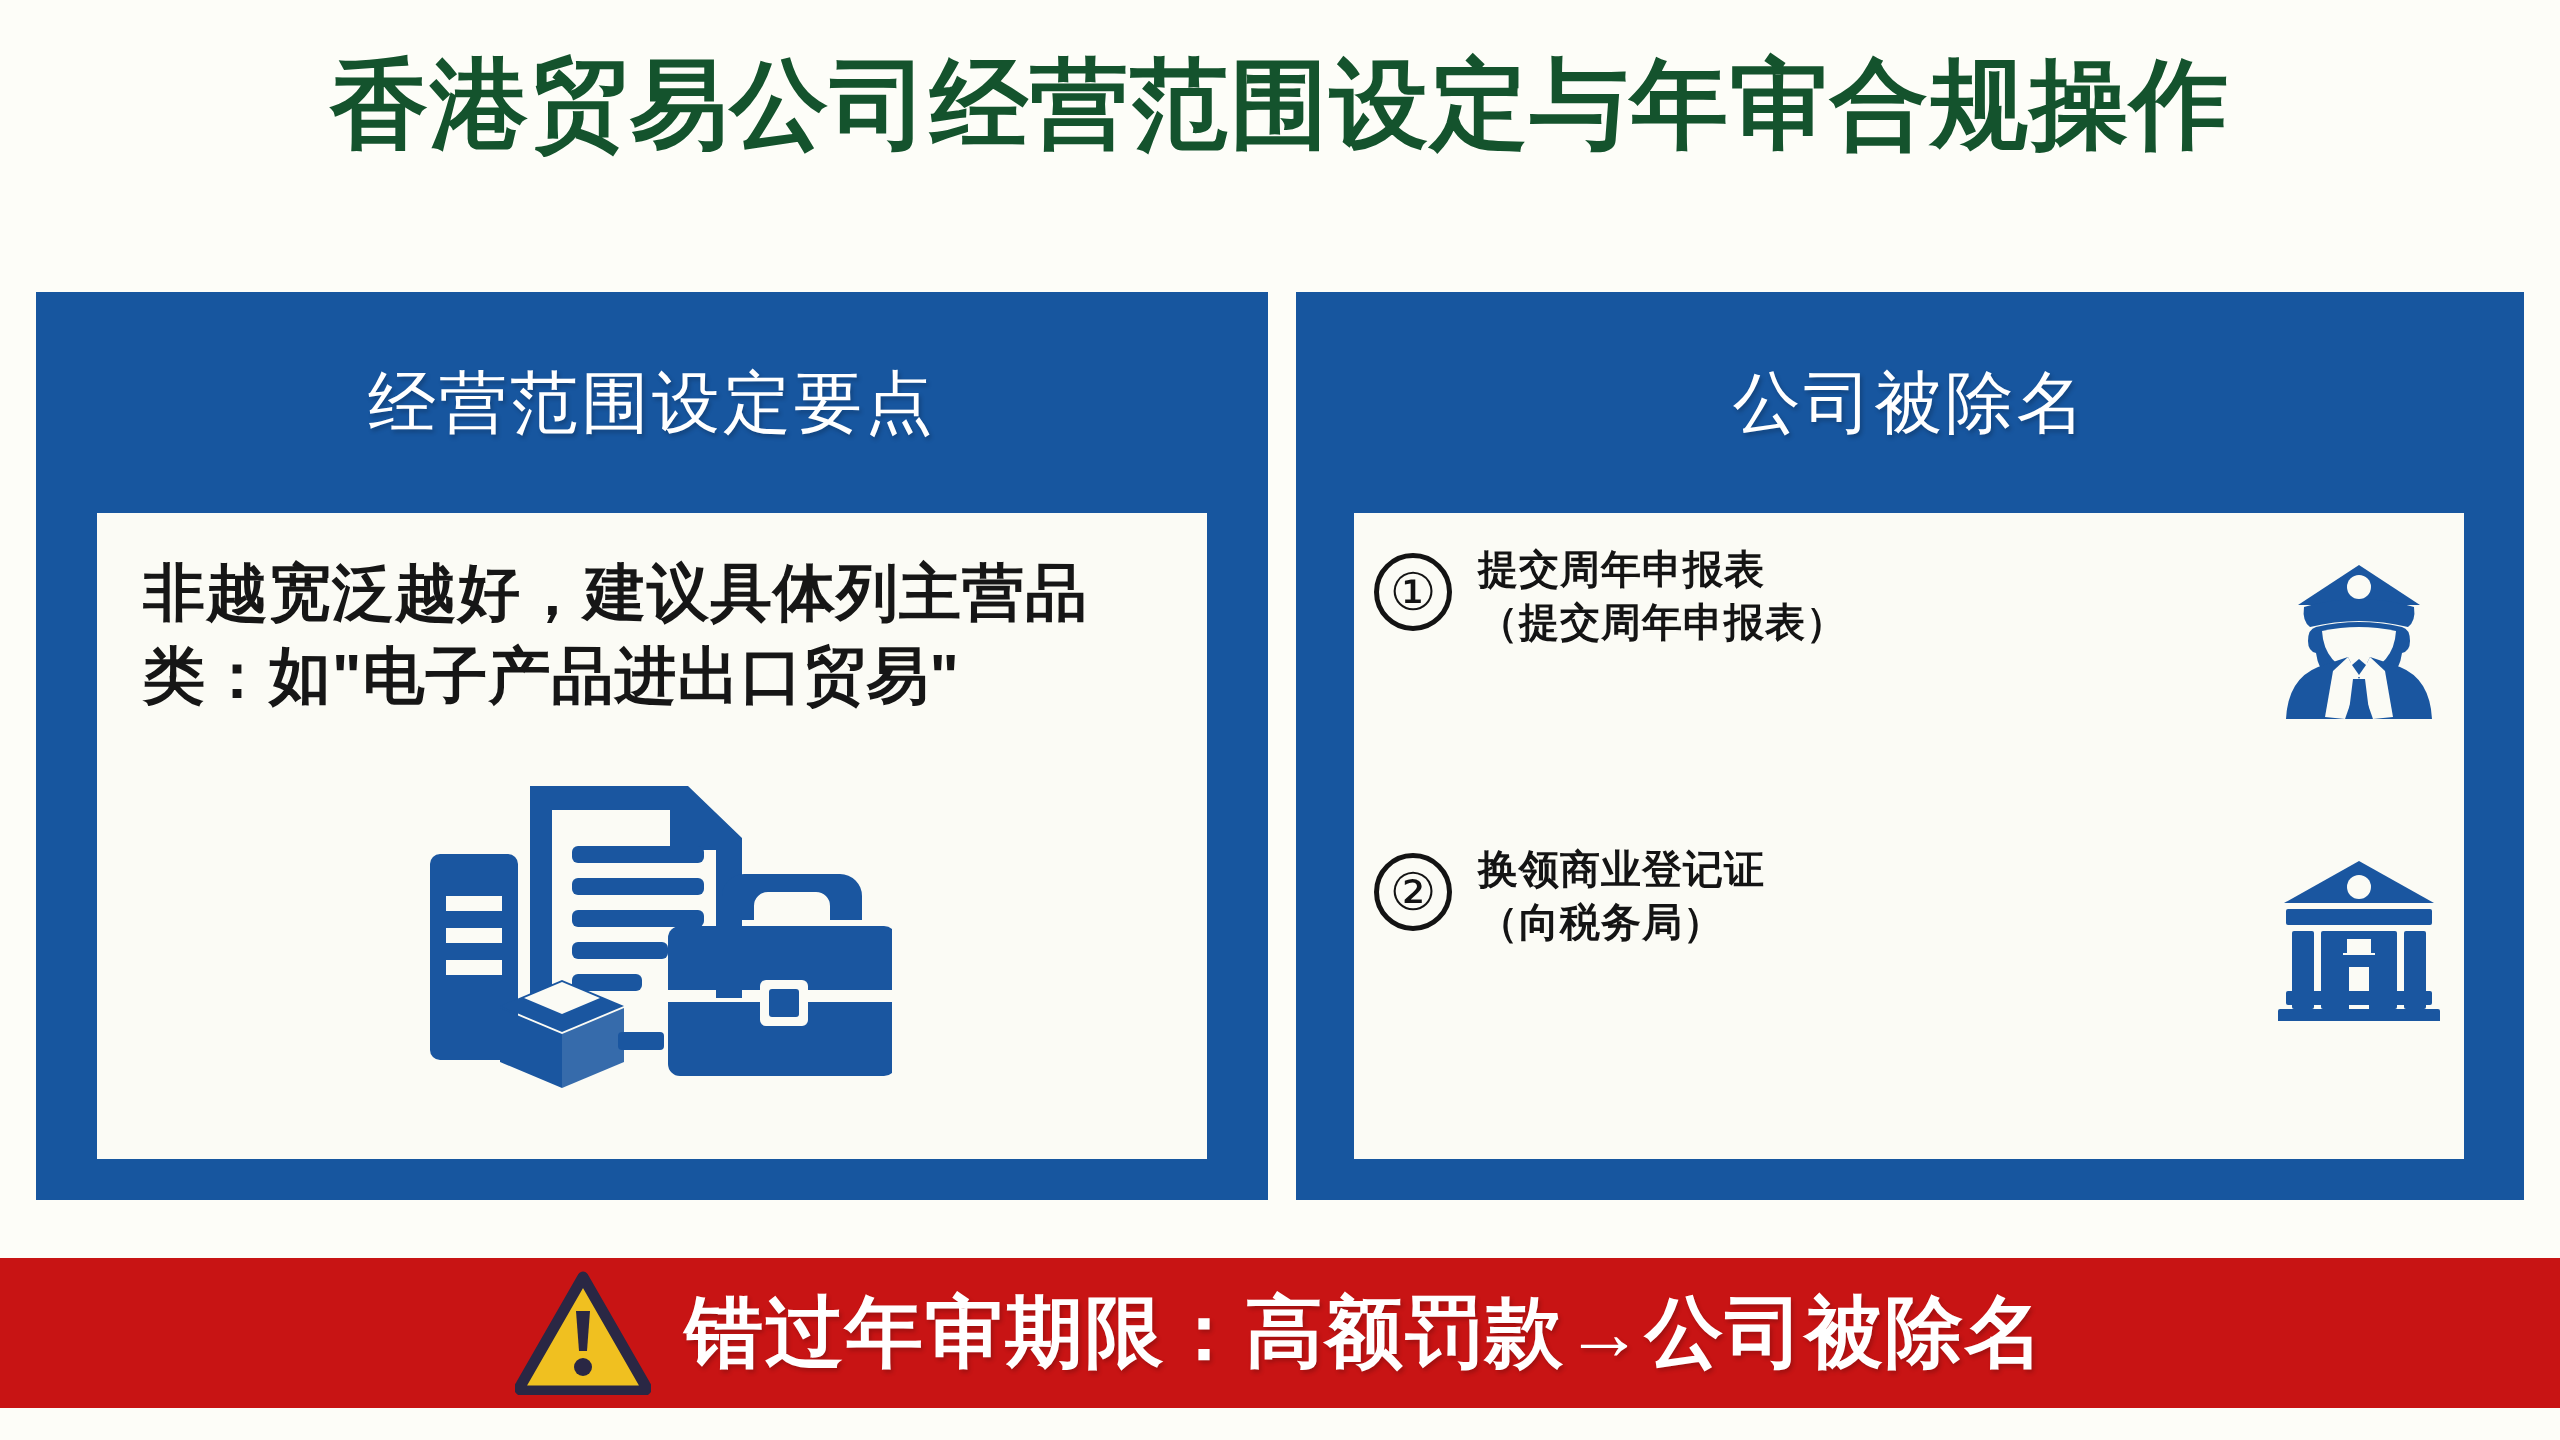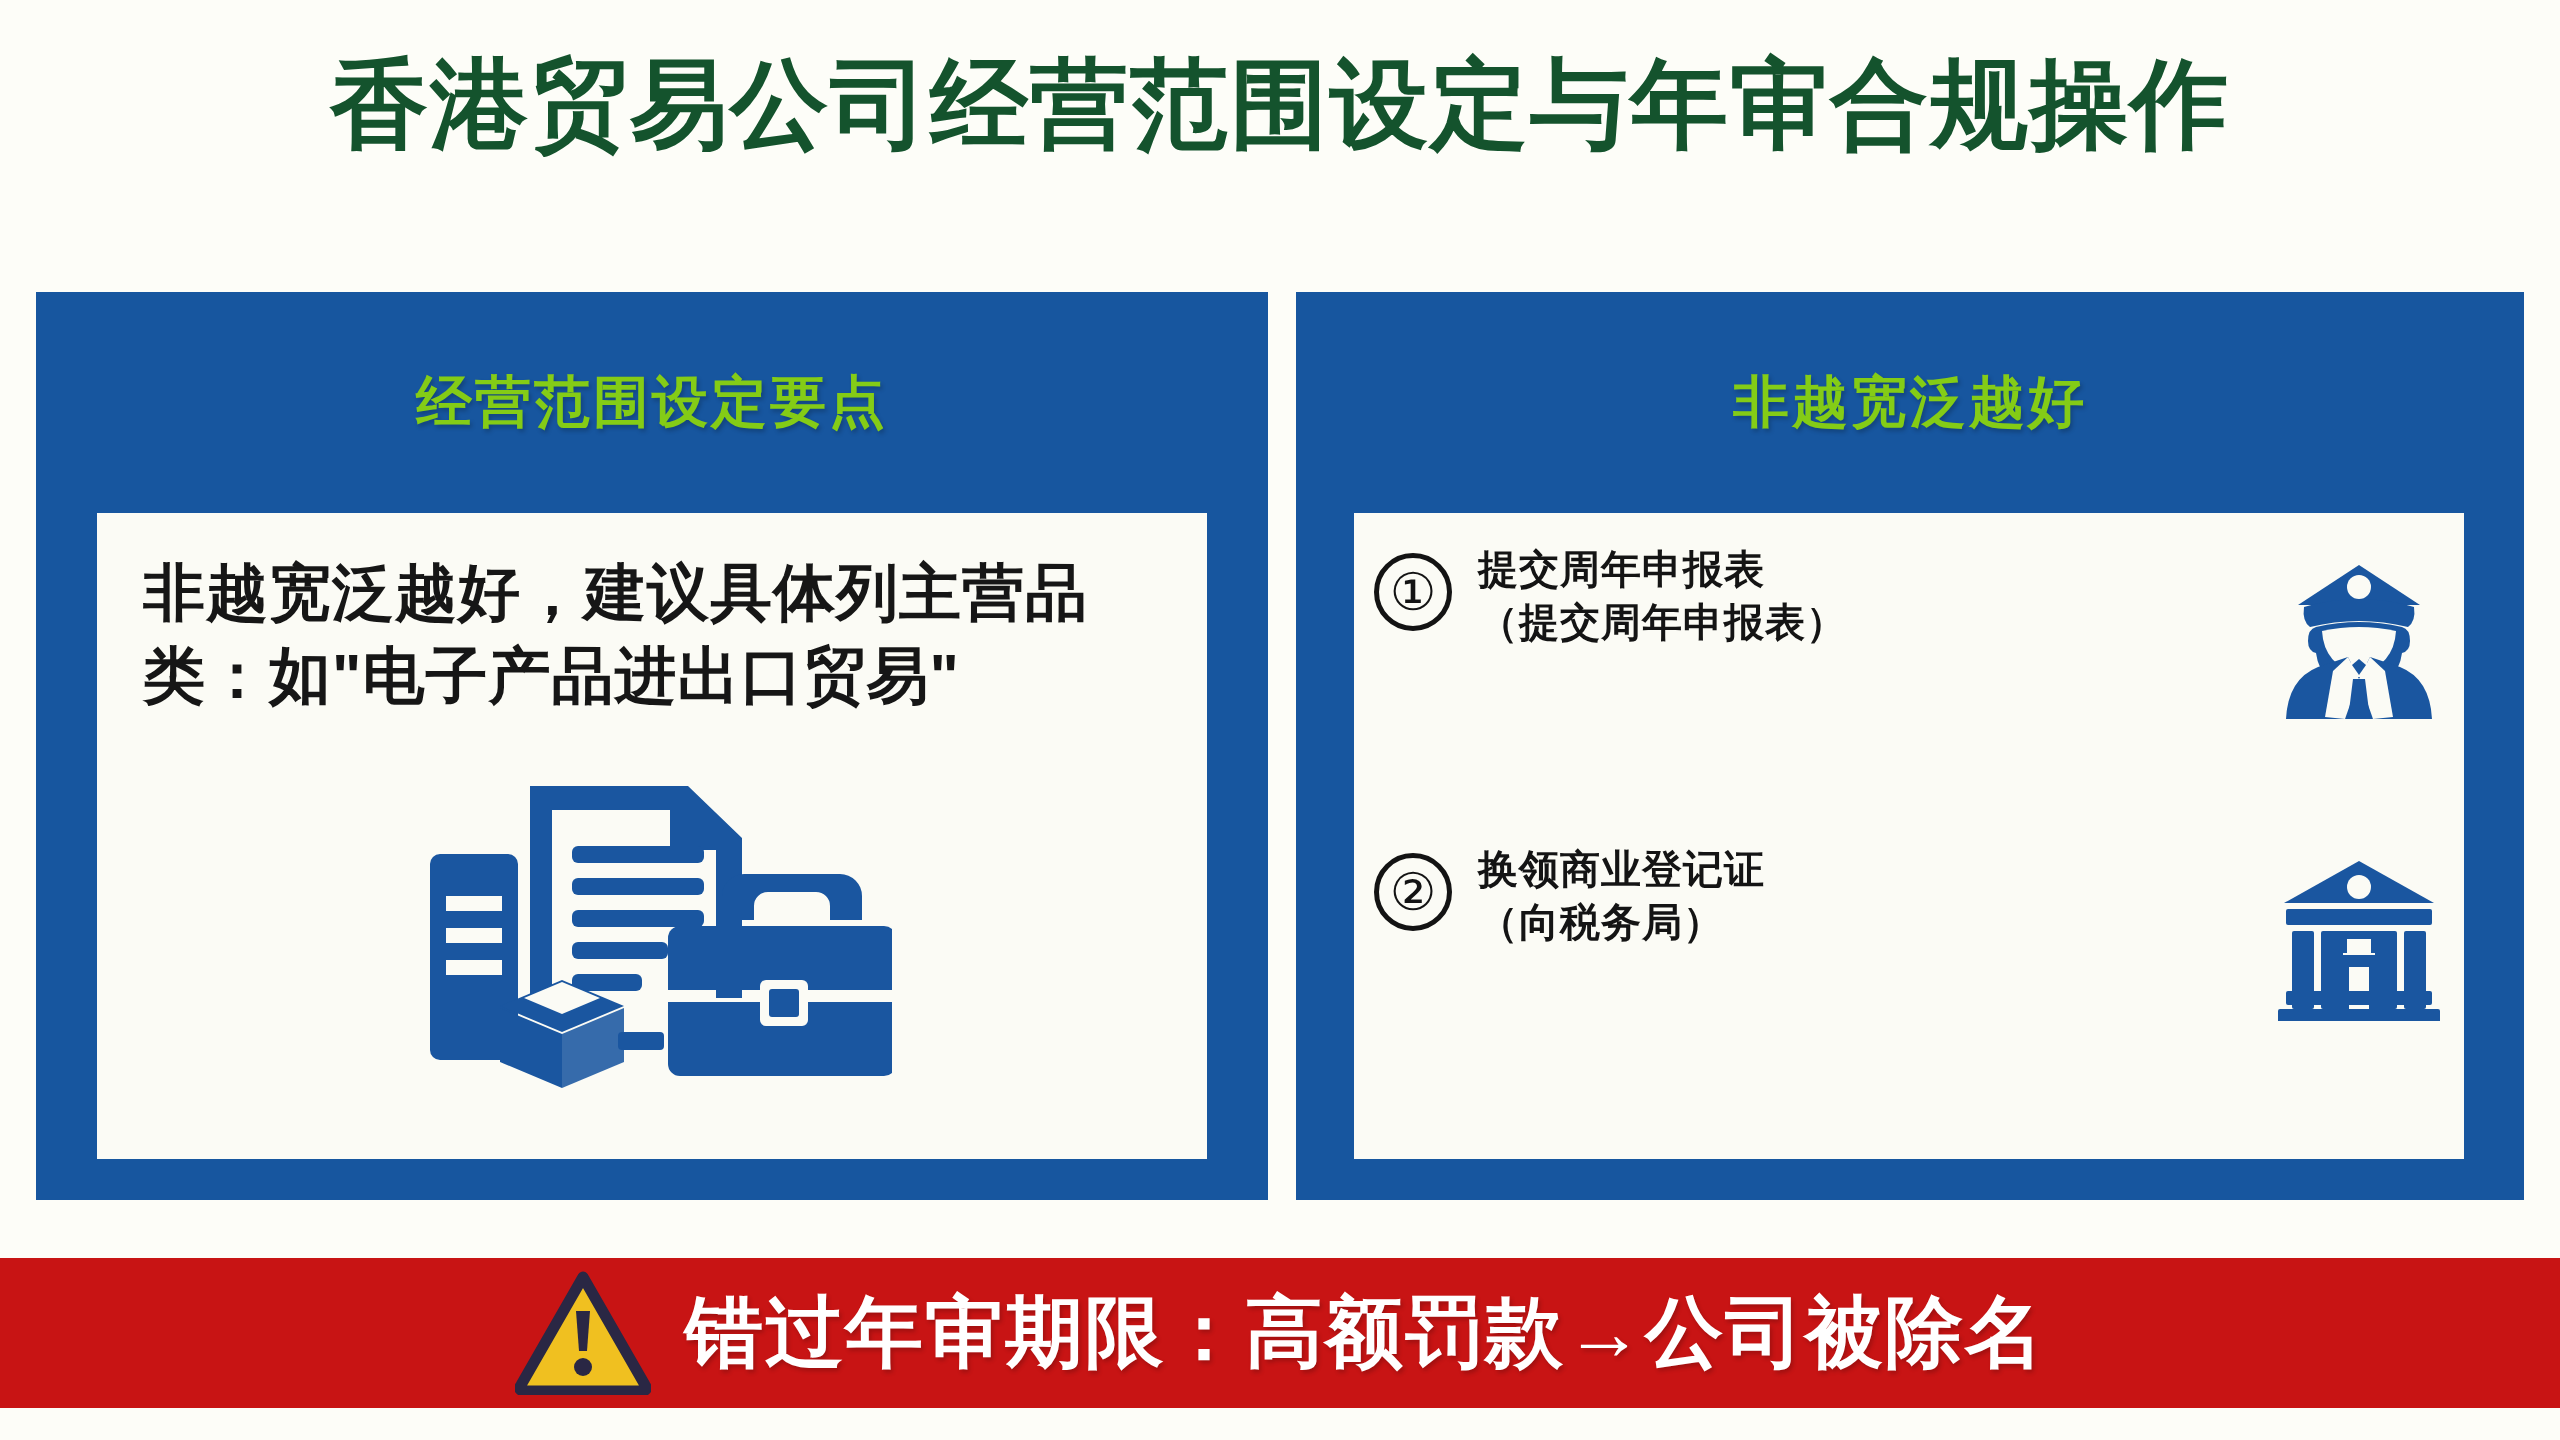--- a/index.html
+++ b/index.html
@@ -56,23 +56,23 @@
     position: absolute;
     left: 0;
     top: 0;
     width: 100%;
     height: 222px;
     display: flex;
     align-items: center;
     justify-content: center;
   }
   .panel-head span {
-    color: #84cc16;
-    font-size: 56px;
-    font-weight: 700;
+    color: #ffffff;
+    font-size: 68px;
+    font-weight: 400;
     letter-spacing: 3px;
     white-space: nowrap;
     text-shadow: 2px 3px 4px rgba(0,0,0,0.22);
   }
 
   .card {
     position: absolute;
     left: 61px;
     top: 221px;
     width: 1110px;
@@ -219,21 +219,21 @@
             <rect x="348" y="222" width="48" height="46" rx="6" fill="#fbfbf5"></rect>
             <rect x="357" y="231" width="30" height="28" rx="3"></rect>
           </g>
         </svg>
       </div>
     </div>
   </div>
 
   <div class="panel panel-right">
     <div class="panel-head">
-      <span>非越宽泛越好</span>
+      <span>公司被除名</span>
     </div>
     <div class="card">
 
       <div class="item-row r1">
         <div class="num-badge">①</div>
         <div class="item-text">
           <div>提交周年申报表</div>
           <div>（提交周年申报表）</div>
         </div>
         <div class="item-icon">

